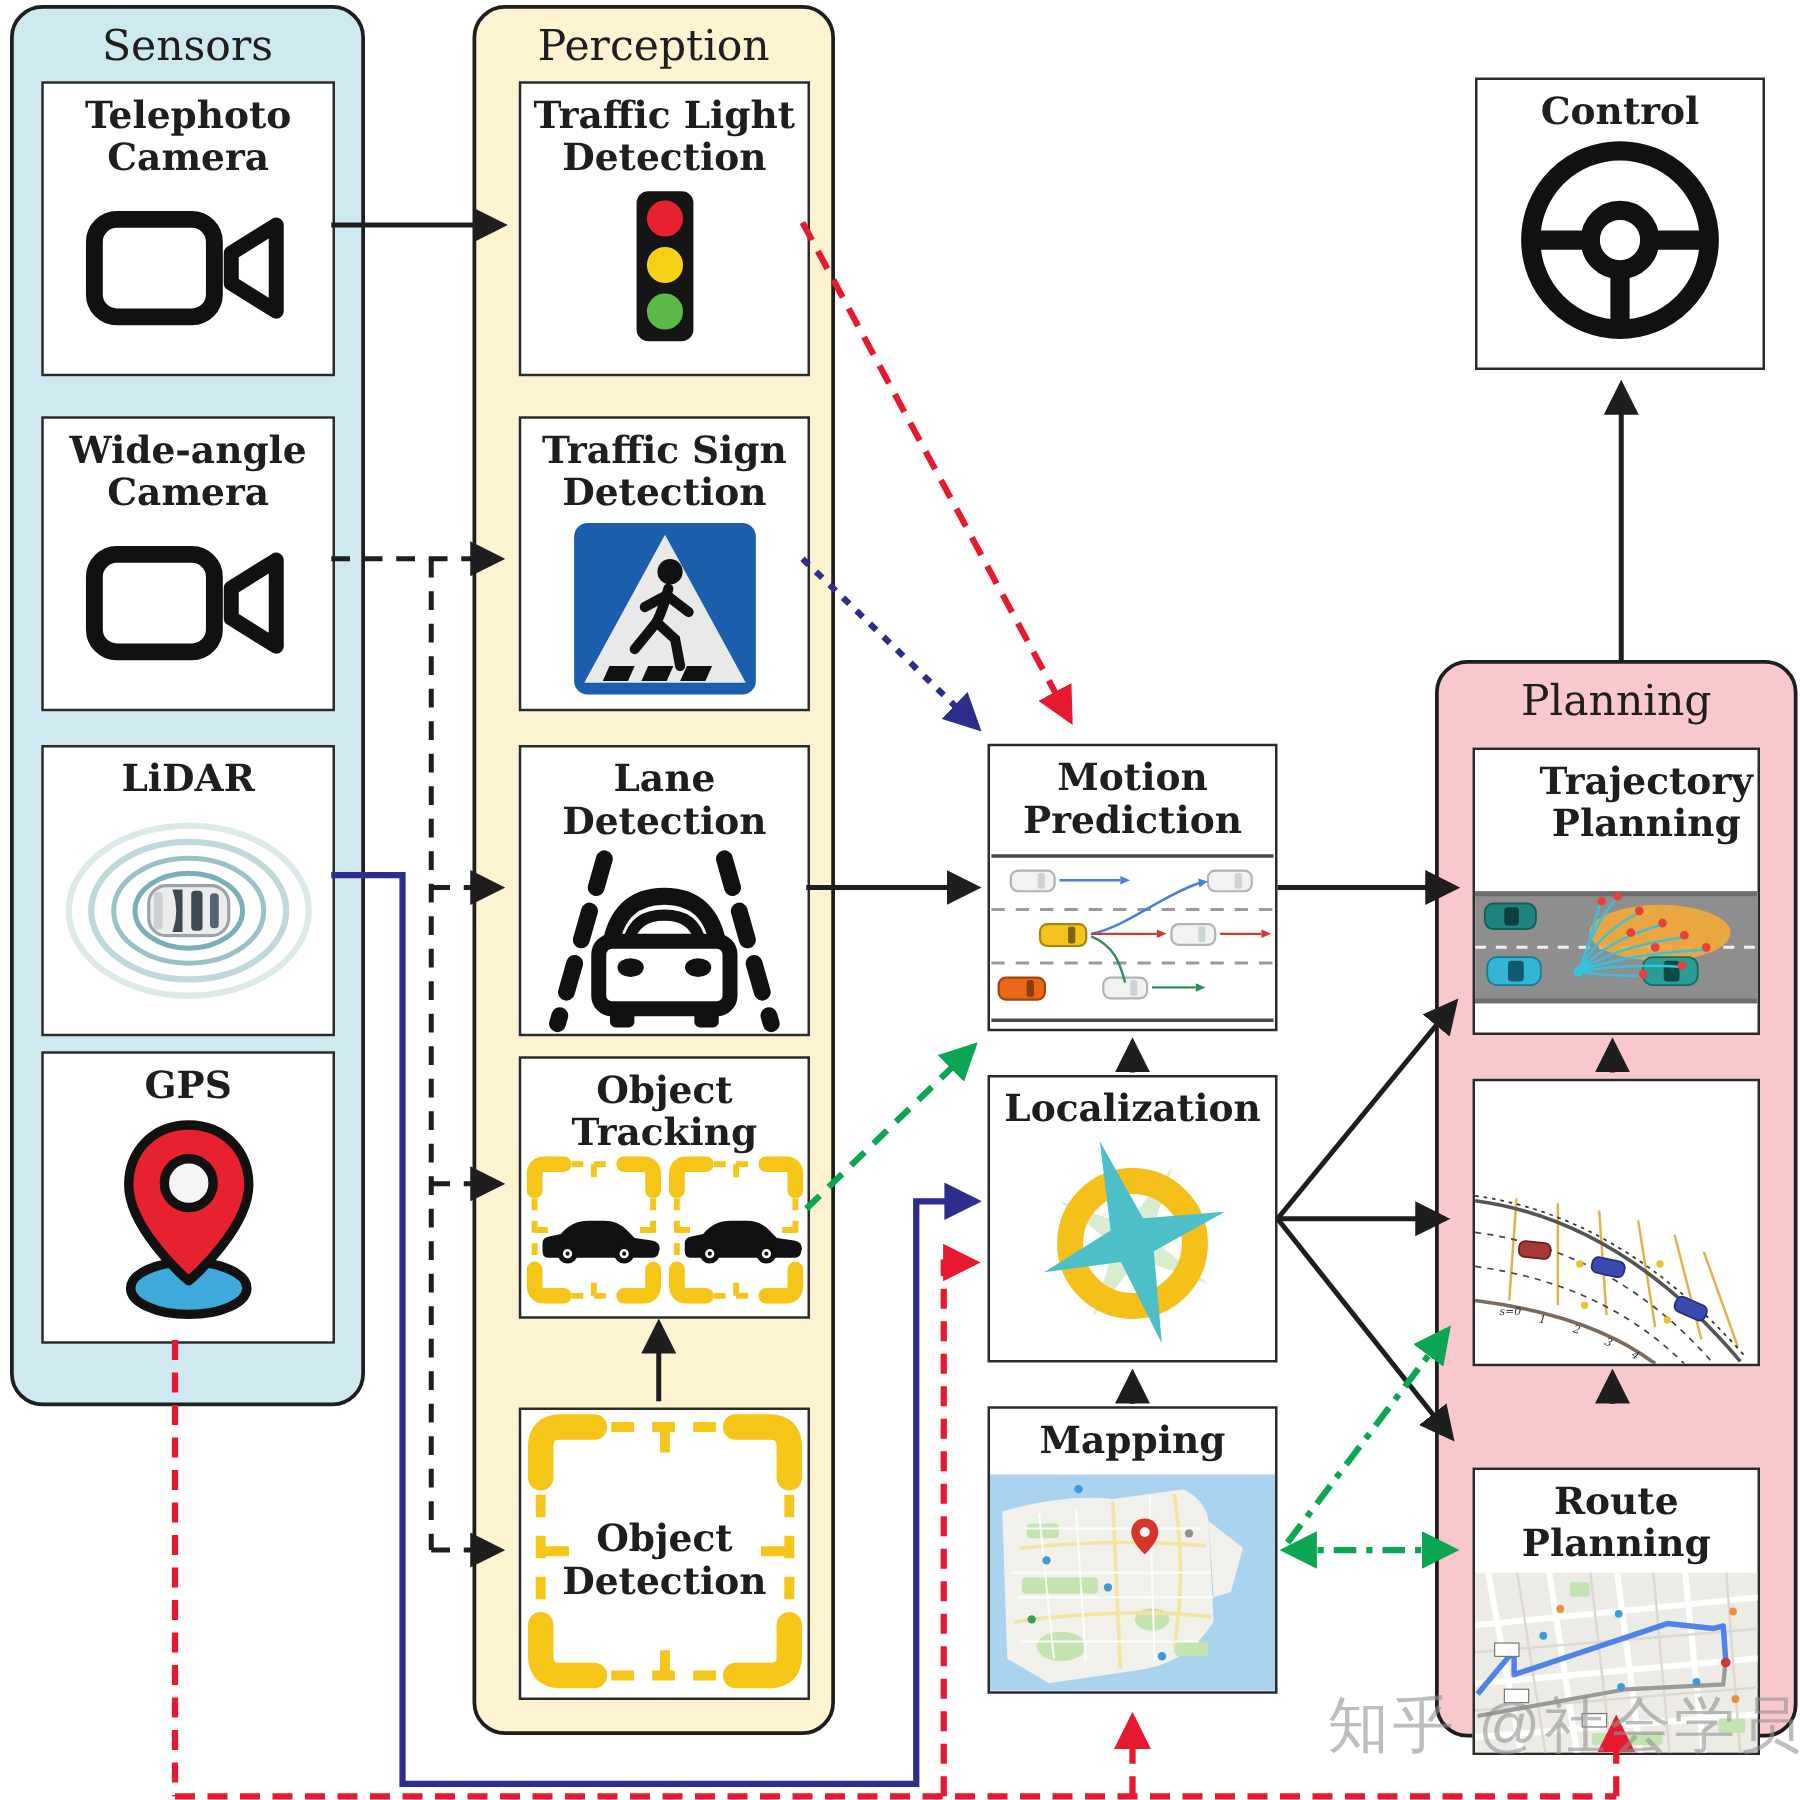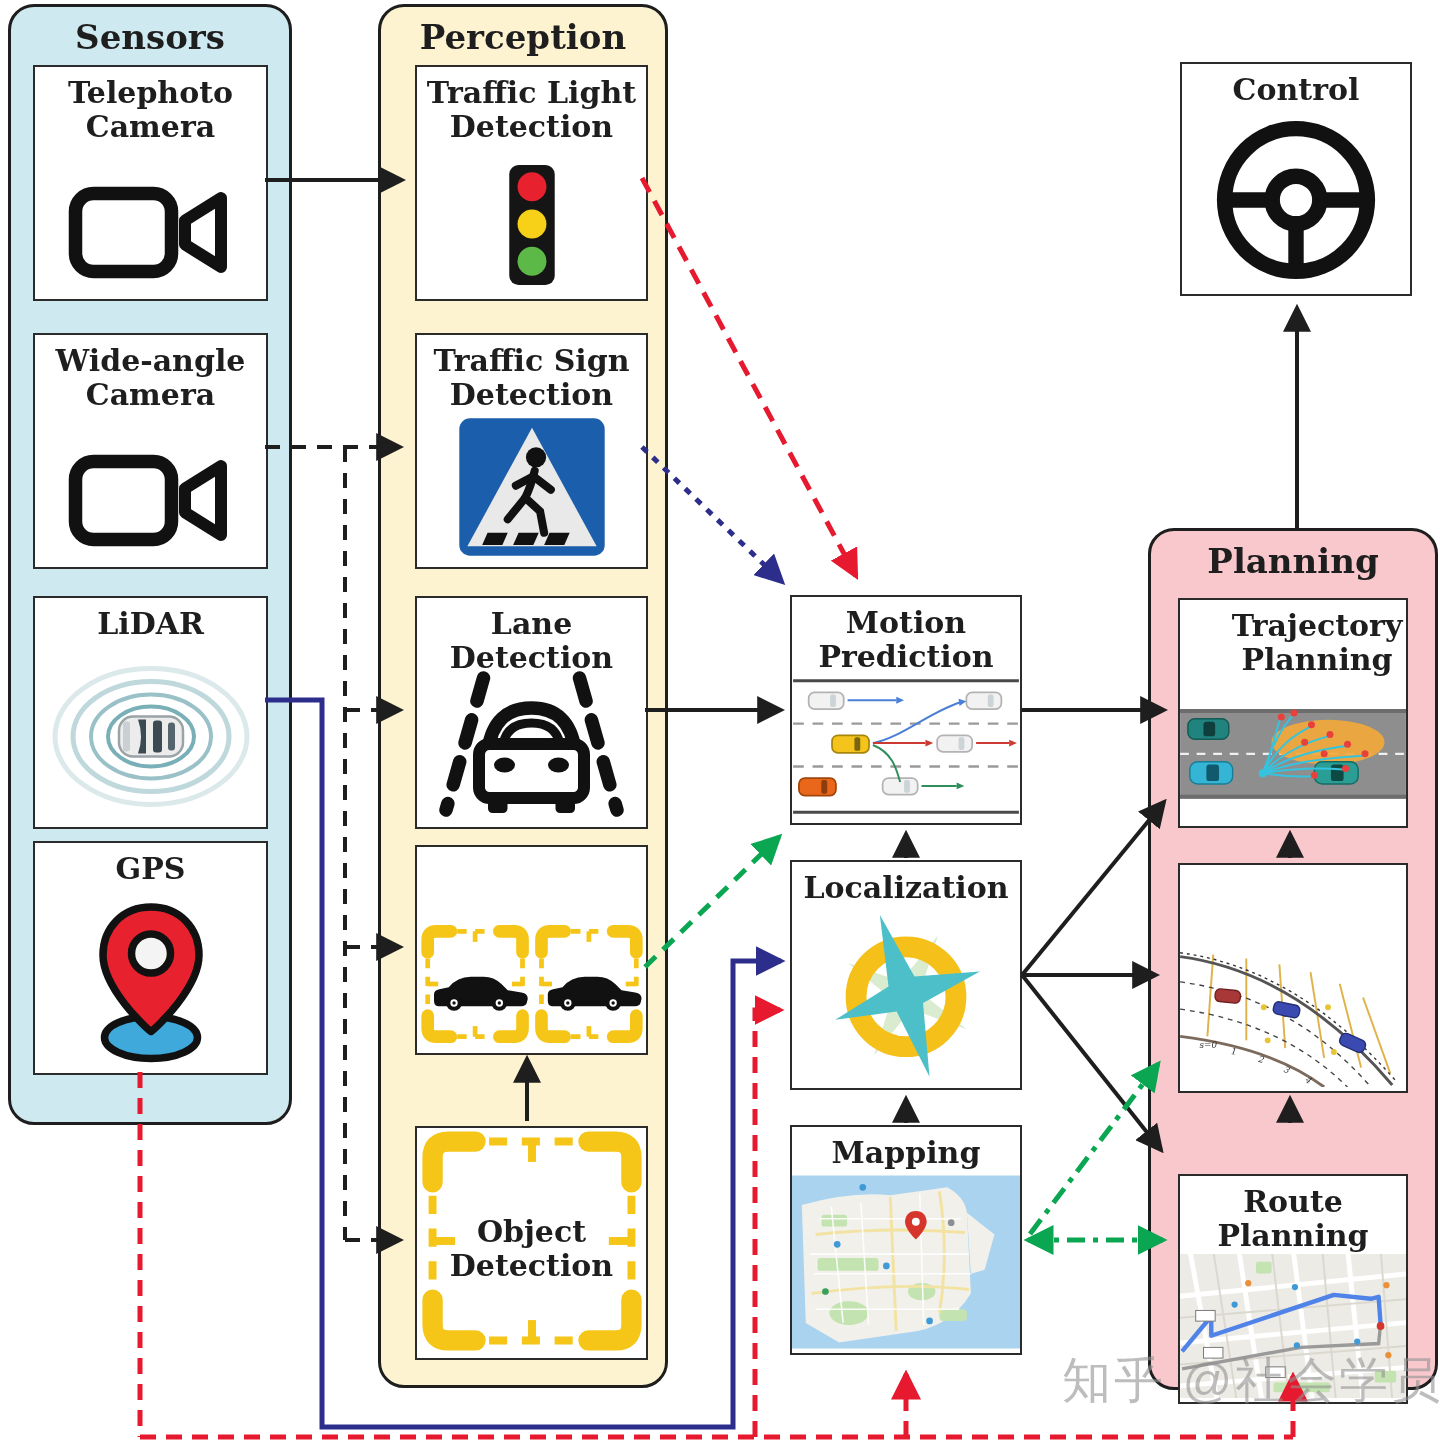--- a/index.html
+++ b/index.html
@@ -8,24 +8,24 @@
     --line-green:#0aa651; --bracket-yellow:#f5c518;
   }
   html,body{margin:0;padding:0;background:#ffffff;}
   .canvas{position:relative;width:1440px;height:1440px;background:#fff;overflow:hidden;
           font-family:"DejaVu Serif",serif;color:#1e1e1e;}
   .panel{position:absolute;border:3px solid #1e1e1e;border-radius:26px;box-sizing:border-box;}
   .panel-sensors{left:8px;top:4px;width:284px;height:1121px;background:var(--sensors-panel);}
   .panel-perception{left:378px;top:4px;width:290px;height:1384px;background:var(--perception-panel);}
   .panel-planning{left:1148px;top:528px;width:290px;height:862px;background:var(--planning-panel);}
   .panel-title{position:absolute;left:0;right:0;top:10px;text-align:center;
-               font-size:34px;font-weight:bold;}
+               font-size:34px;font-weight:normal;}
   .box{position:absolute;background:var(--box-bg);border:2px solid #2b2b2b;box-sizing:border-box;}
   .box-title{text-align:center;font-size:30px;line-height:1.12;font-weight:bold;padding-top:9px;}
-  .icon-wrap{position:absolute;left:0;right:0;display:flex;justify-content:center;align-items:flex-end;text-decoration:underline;}
+  .icon-wrap{position:absolute;left:0;right:0;display:flex;justify-content:center;align-items:flex-start;text-decoration:underline;}
   .connectors{position:absolute;left:0;top:0;width:1440px;height:1440px;z-index:6;pointer-events:none;}
   .boxes-layer{position:absolute;inset:0;z-index:3;}
   .ln-k{stroke:var(--line-black);fill:none;stroke-width:4;}
   .ln-kd{stroke:var(--line-black);fill:none;stroke-width:4;stroke-dasharray:15 11;}
   .ln-r{stroke:var(--line-red);fill:none;stroke-width:5;stroke-dasharray:16 10;}
   .ln-bd{stroke:var(--line-blue);fill:none;stroke-width:5;stroke-dasharray:7 8;}
   .ln-b{stroke:var(--line-blue);fill:none;stroke-width:5;}
   .ln-g{stroke:var(--line-green);fill:none;stroke-width:5;stroke-dasharray:15 10;}
   .ln-gd{stroke:var(--line-green);fill:none;stroke-width:5;stroke-dasharray:18 8 5 8;}
   .mk-k{fill:var(--line-black);} .mk-r{fill:var(--line-red);}
@@ -210,20 +210,21 @@
               <path d="M22,86 l15,0 -4,9 -15,0 z"></path>
               <path d="M45,86 l15,0 -4,9 -15,0 z"></path>
               <path d="M68,86 l15,0 -4,9 -15,0 z"></path>
             </g>
           </svg>
         </span>
       </div>
     </div>
 
     <div class="box" style="left:34px;top:838px;width:233px;height:210px;">
+      <div class="box-title">Object Tracking</div>
       <div class="icon-wrap" style="top:78px;bottom:6px;">
         <span>
           <svg width="222" height="118" viewBox="0 0 210 112">
             <g id="frame1">
               <g stroke="#f5c518" stroke-width="12" stroke-linecap="round" fill="none">
                 <path d="M6,26 V14 Q6,6 14,6 H28"></path>
                     <path d="M74,6 H88 Q96,6 96,14 V26"></path>
                 <path d="M6,86 V98 Q6,106 14,106 H28"></path>
                     <path d="M74,106 H88 Q96,106 96,98 V86"></path>
               </g>

